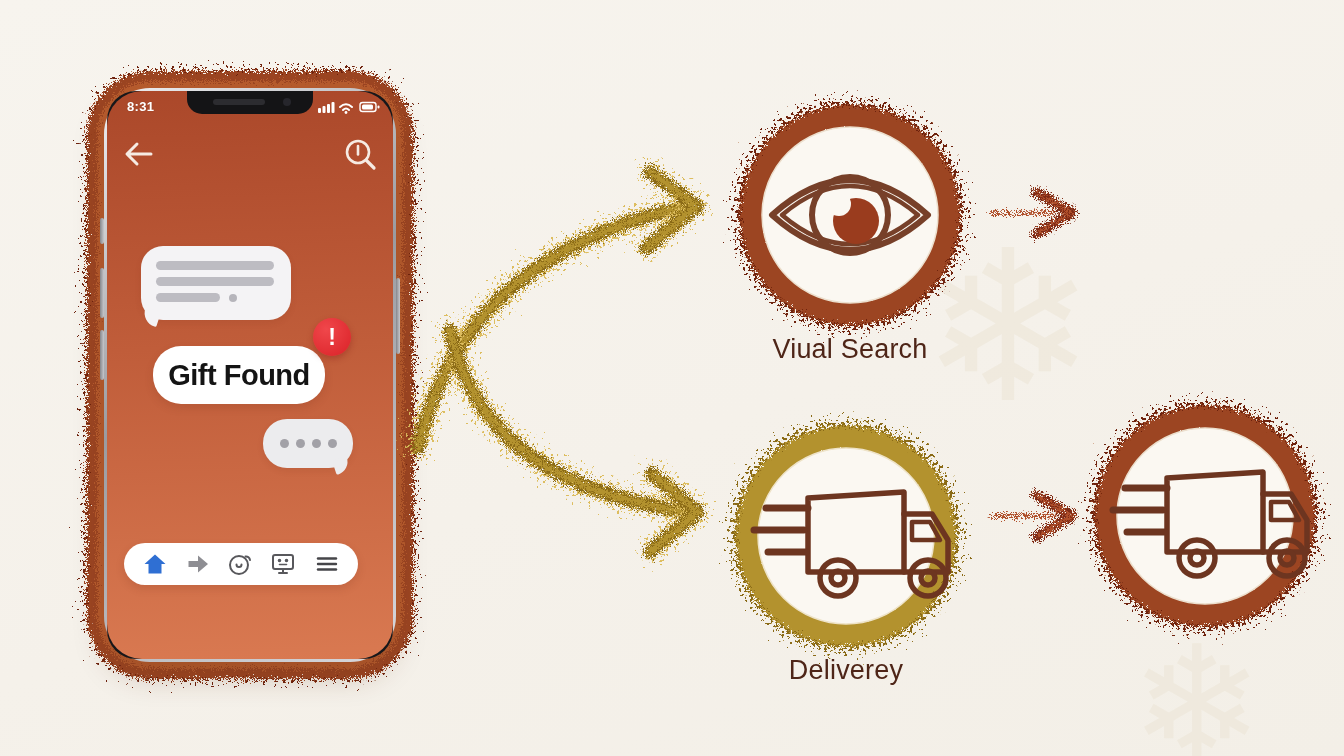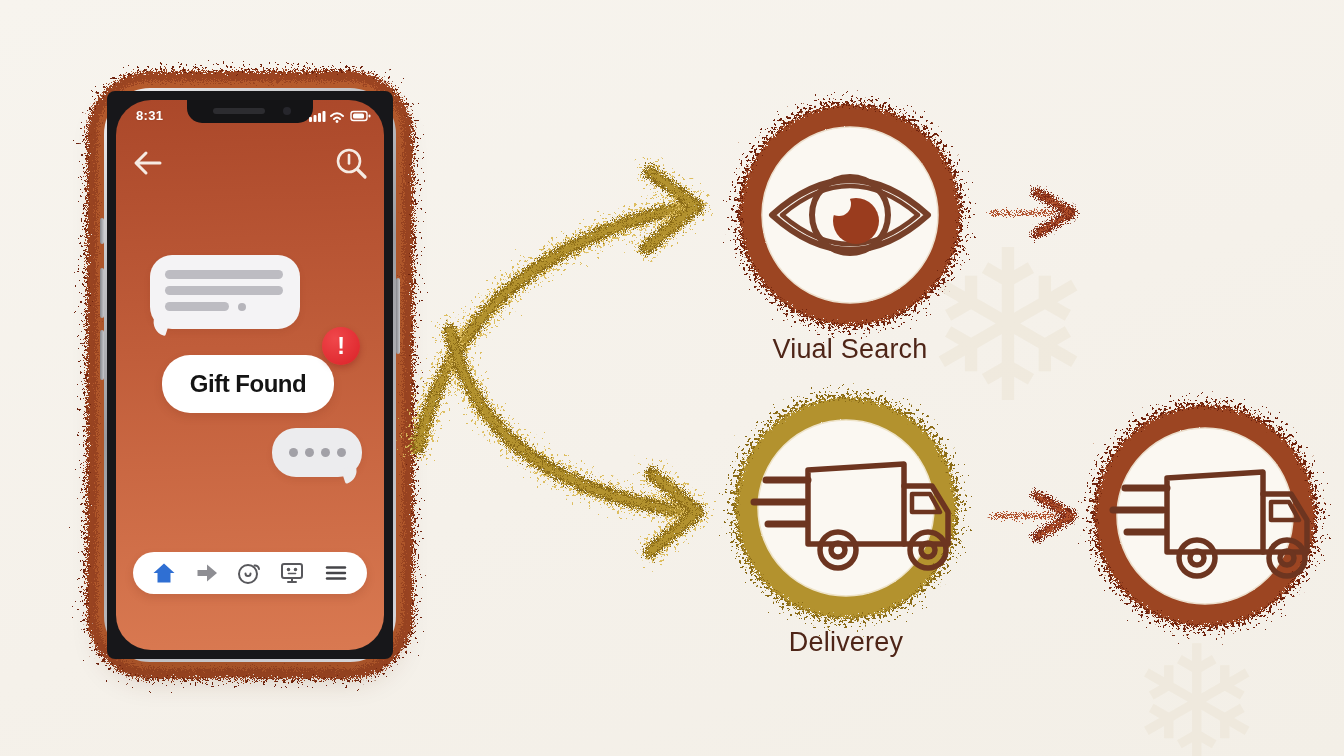--- a/index.html
+++ b/index.html
@@ -8,21 +8,21 @@
     background:linear-gradient(160deg,#f7f4ee 0%,#f5f1ea 55%,#f3efe7 100%);
     font-family:"Liberation Sans","DejaVu Sans",sans-serif;
   }
   svg{overflow:visible;display:block;}
   .decor{position:absolute;left:0;top:0;z-index:0;}
 
   
   .phone{position:absolute;left:104px;top:88px;width:292px;height:574px;z-index:2;
     border-radius:46px;background:linear-gradient(145deg,#f0f0f2,#9a9ba0 45%,#d9d9dd);
     padding:3px;box-sizing:border-box;box-shadow:0 14px 30px rgba(90,45,20,.25);}
-  .phone-bezel{width:100%;height:100%;border-radius:8px;background:#17171a;padding:9px;box-sizing:border-box;}
+  .phone-bezel{width:100%;height:100%;border-radius:29px;background:#17171a;padding:0;box-sizing:border-box;}
   .screen{position:relative;width:100%;height:100%;border-radius:35px;overflow:hidden;
     background:linear-gradient(178deg,#ab482a 0%,#c05d3a 45%,#d97951 100%);}
   .side-btn{position:absolute;background:linear-gradient(90deg,#86878c,#c7c8cc);border-radius:2px;}
 
   .notch{position:absolute;left:50%;top:0;transform:translateX(-50%);width:126px;height:23px;
     background:#141416;border-radius:0 0 15px 15px;}
   .notch .slot{position:absolute;left:26px;top:8px;width:52px;height:6px;border-radius:3px;background:#2c2c30;}
   .notch .cam{position:absolute;right:22px;top:7px;width:8px;height:8px;border-radius:50%;background:#26262c;}
 
   .statusbar{position:absolute;left:20px;right:13px;top:8px;display:flex;justify-content:space-between;align-items:center;}
@@ -35,21 +35,21 @@
   .bubble.skeleton{left:34px;top:155px;width:150px;height:74px;background:#f4f3f5;border-radius:22px;
     padding:15px 15px 0 15px;box-shadow:0 3px 6px rgba(120,50,25,.12);}
   .bubble.skeleton::after{content:"";position:absolute;left:2px;bottom:-5px;width:16px;height:16px;
     background:#f4f3f5;border-radius:0 0 2px 16px;transform:rotate(18deg);}
   .sk-row{display:flex;align-items:center;margin-bottom:7px;}
   .sk-bar{height:9px;border-radius:5px;background:#bdbcc2;}
   .sk-dot{width:8px;height:8px;border-radius:50%;background:#b6b5bb;margin-left:9px;}
 
   .bubble.gift{left:46px;top:255px;width:172px;height:58px;background:#ffffff;border-radius:28px;
     display:flex;align-items:center;justify-content:center;box-shadow:0 4px 8px rgba(120,50,25,.18);}
-  .gift-text{font-size:24px;font-weight:600;color:#141414;letter-spacing:-.5px;}
+  .gift-text{font-size:29px;font-weight:600;color:#141414;letter-spacing:-.5px;}
   .badge{position:absolute;left:206px;top:227px;width:38px;height:38px;border-radius:50%;
     background:radial-gradient(circle at 35% 30%,#f0474b,#da2127);display:flex;align-items:center;justify-content:center;
     color:#fff;font-weight:bold;font-size:23px;box-shadow:0 3px 6px rgba(130,20,20,.35);z-index:3;}
 
   .bubble.typing{left:156px;top:328px;width:90px;height:49px;background:#ececee;border-radius:24px;
     display:flex;align-items:center;justify-content:center;gap:7px;box-shadow:0 3px 6px rgba(120,50,25,.12);}
   .bubble.typing::after{content:"";position:absolute;right:4px;bottom:-5px;width:15px;height:15px;
     background:#ececee;border-radius:0 0 15px 2px;transform:rotate(-18deg);}
   .ty-dot{width:9px;height:9px;border-radius:50%;background:#a2a1a7;}
 
@@ -294,21 +294,21 @@
         <path d="M62 130 Q130 72 198 130 Q130 188 62 130 Z" stroke-width="4.5"></path>
         <circle cx="130" cy="130" r="38"></circle>
         <circle cx="136" cy="136" r="23" fill="#9a3c1e" stroke="none"></circle>
         <circle cx="119" cy="119" r="12" fill="#fbf8f2" stroke="none"></circle>
       </g>
     </svg>
     <div class="node-label">Viual Search</div>
   </div>
 
 
-  <div class="node" style="left:716px;top:378px;">
+  <div class="node" style="left:716px;top:406px;">
     <svg width="260" height="260" viewBox="0 0 260 260">
       <g fill="none" stroke-linecap="round">
         <g filter="url(#tzspike)">
             <circle cx="130" cy="130" r="104" stroke="#ddbd5e" stroke-width="14" stroke-dasharray="1 3"></circle>
           </g>
         <g filter="url(#tzspike)">
             <circle cx="130" cy="130" r="100" stroke="#8a6a14" stroke-width="22" stroke-dasharray="2 3"></circle>
           </g>
         <g filter="url(#tzfine)">
             <circle cx="130" cy="130" r="97" stroke="#b3922f" stroke-width="26"></circle>

